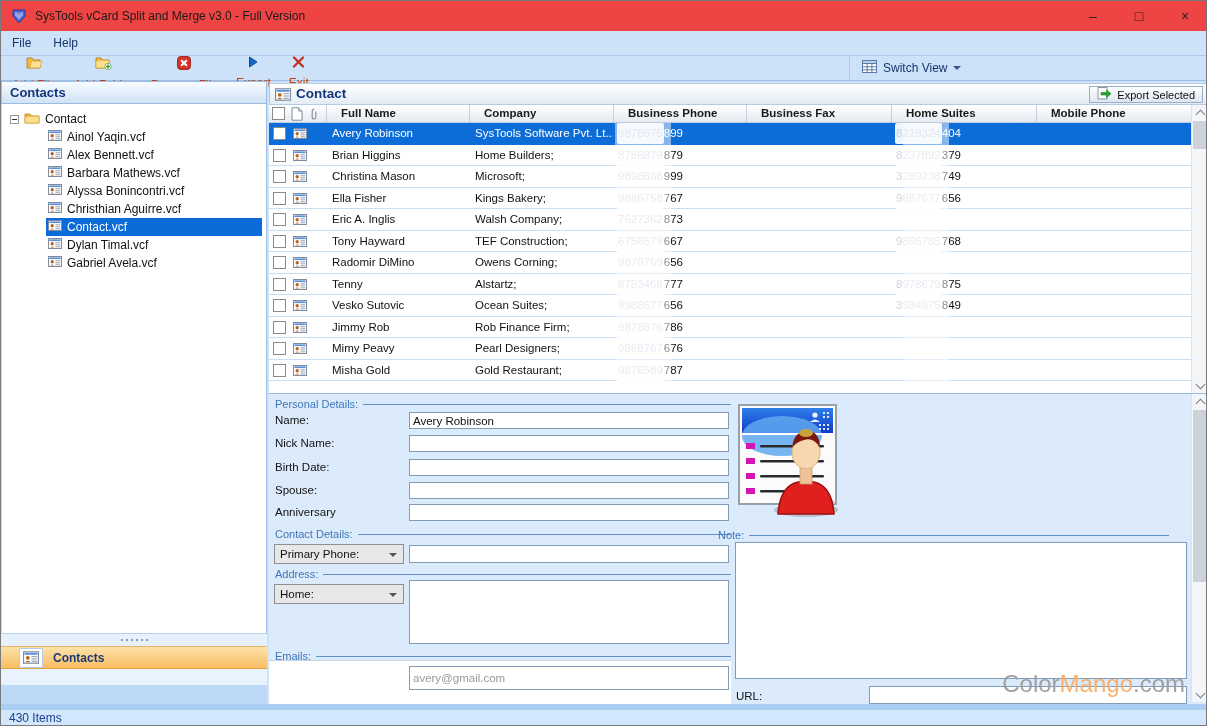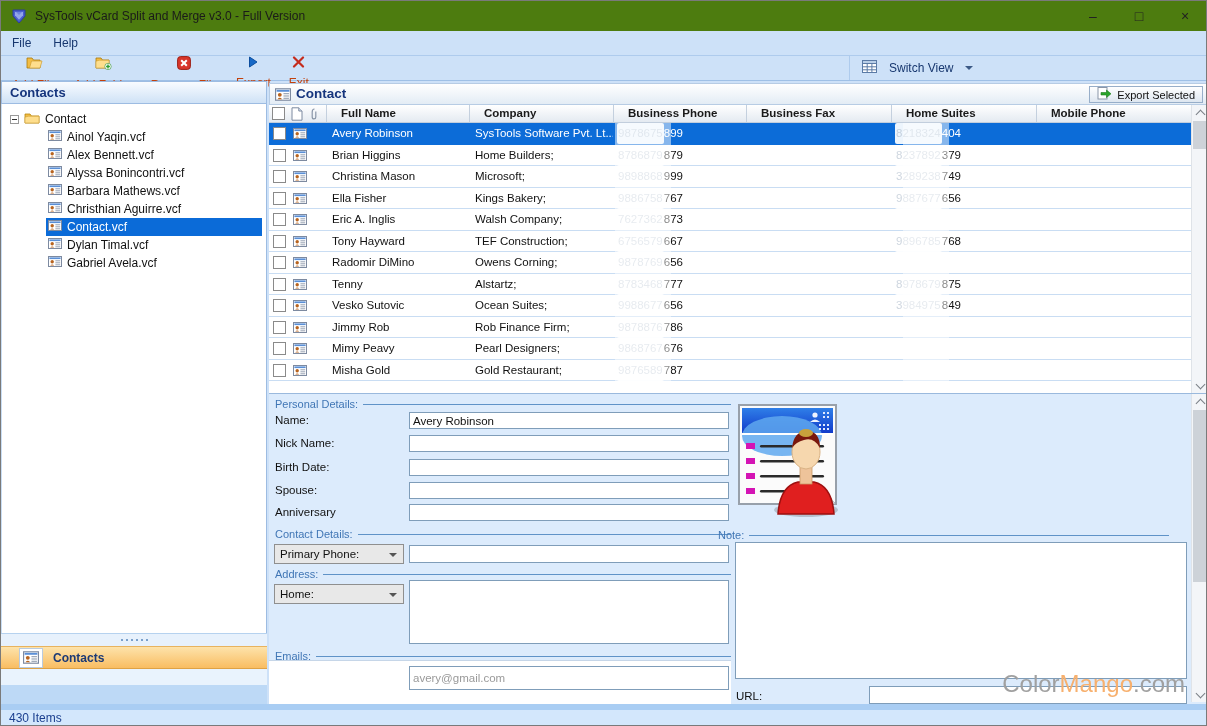--- a/index.html
+++ b/index.html
@@ -1,34 +1,34 @@
 <!DOCTYPE html>
 <html><head>
 <meta charset="utf-8">
 <style>
   * { margin:0; padding:0; box-sizing:border-box; }
   body { font-family:"Liberation Sans", sans-serif; background:#888; }
   #window { position:relative; width:1207px; height:726px; background:#cde1f8; overflow:hidden;
             border:1px solid #7a7a7a; font-size:12px; color:#111; }
 
   
-  #titlebar { position:absolute; left:0; top:0; width:1207px; height:44px; background:#4d7c0f; }
+  #titlebar { position:absolute; left:0; top:0; width:1207px; height:44px; background:#ef4444; }
   #app-icon { position:absolute; left:10px; top:7px; width:16px; height:16px; }
   #title-text { position:absolute; left:34px; top:0; line-height:30px; font-size:12px; color:#1a1a1a; }
   .win-btn { position:absolute; top:0; width:46px; height:30px; text-align:center; line-height:30px;
              font-size:14px; color:#222; cursor:default; }
   #btn-min { right:92px; } #btn-max { right:46px; } #btn-close { right:0; }
 
   
   #menubar { position:absolute; left:0; top:30px; width:1207px; height:24px; background:#cde1f8; display:flex; align-items:center; }
   .menu-item { padding:0 11px; line-height:24px; color:#17376f; }
   #toolbar { position:absolute; left:0; top:54px; width:1207px; height:26px; background:#cde1f8;
              border-top:1px solid #aecbed; border-bottom:1px solid #9fc0e6; display:flex; align-items:center; }
   .tb-btn { display:flex; align-items:center; gap:5px; padding:0 9px; height:24px; color:#c2410c;flex-direction:column; }
-  #switch-view { position:absolute; left:848px; top:0; height:24px; display:flex; align-items:center; gap:12px;
+  #switch-view { position:absolute; left:848px; top:0; height:24px; display:flex; align-items:center; gap:6px;
                  padding:0 12px; border-left:1px solid #aecbed; color:#17376f; }
   .chev-down { width:0; height:0; border-left:4px solid transparent; border-right:4px solid transparent;
                border-top:4px solid #3c5a86; }
 
   
   #lp-header { position:absolute; left:0; top:80px; width:266px; height:23px;
                background:linear-gradient(#f8fbff,#cfe2f6); border:1px solid #9dbce2; }
   #lp-header span { position:absolute; left:8px; top:0; line-height:21px; font-weight:bold; font-size:13px; color:#16357d; }
   #tree { position:absolute; left:0; top:103px; width:266px; height:529px; background:#fff;
           border-right:1px solid #9dbce2; border-left:1px solid #c9def5; padding-top:6px; }
@@ -233,33 +233,33 @@
       <div class="tree-child">
         <span><svg width="14" height="11" viewBox="0 0 14 11">
             <rect x="0.5" y="0.5" width="13" height="10" fill="#fff" stroke="#7d8aa0"></rect>
             <rect x="1.4" y="1.4" width="11.2" height="1.7" fill="#5a8fd6"></rect>
             <circle cx="4.2" cy="5.8" r="1.7" fill="#b8641f"></circle>
             <path d="M2.2 9.6 Q4.2 7.3 6.2 9.6 Z" fill="#b8641f"></path>
             <line x1="7.4" y1="4.8" x2="12.2" y2="4.8" stroke="#8a96a8" stroke-width="0.9"></line>
             <line x1="7.4" y1="6.8" x2="12.2" y2="6.8" stroke="#8a96a8" stroke-width="0.9"></line>
             <line x1="7.4" y1="8.8" x2="12.2" y2="8.8" stroke="#8a96a8" stroke-width="0.9"></line>
           </svg></span>
+    <span>Barbara Mathews.vcf</span>
+      </div>
+      <div class="tree-child">
+        <span><svg width="14" height="11" viewBox="0 0 14 11">
+            <rect x="0.5" y="0.5" width="13" height="10" fill="#fff" stroke="#7d8aa0"></rect>
+            <rect x="1.4" y="1.4" width="11.2" height="1.7" fill="#5a8fd6"></rect>
+            <circle cx="4.2" cy="5.8" r="1.7" fill="#b8641f"></circle>
+            <path d="M2.2 9.6 Q4.2 7.3 6.2 9.6 Z" fill="#b8641f"></path>
+            <line x1="7.4" y1="4.8" x2="12.2" y2="4.8" stroke="#8a96a8" stroke-width="0.9"></line>
+            <line x1="7.4" y1="6.8" x2="12.2" y2="6.8" stroke="#8a96a8" stroke-width="0.9"></line>
+            <line x1="7.4" y1="8.8" x2="12.2" y2="8.8" stroke="#8a96a8" stroke-width="0.9"></line>
+          </svg></span>
     <span>Alyssa Bonincontri.vcf</span>
-      </div>
-      <div class="tree-child">
-        <span><svg width="14" height="11" viewBox="0 0 14 11">
-            <rect x="0.5" y="0.5" width="13" height="10" fill="#fff" stroke="#7d8aa0"></rect>
-            <rect x="1.4" y="1.4" width="11.2" height="1.7" fill="#5a8fd6"></rect>
-            <circle cx="4.2" cy="5.8" r="1.7" fill="#b8641f"></circle>
-            <path d="M2.2 9.6 Q4.2 7.3 6.2 9.6 Z" fill="#b8641f"></path>
-            <line x1="7.4" y1="4.8" x2="12.2" y2="4.8" stroke="#8a96a8" stroke-width="0.9"></line>
-            <line x1="7.4" y1="6.8" x2="12.2" y2="6.8" stroke="#8a96a8" stroke-width="0.9"></line>
-            <line x1="7.4" y1="8.8" x2="12.2" y2="8.8" stroke="#8a96a8" stroke-width="0.9"></line>
-          </svg></span>
-    <span>Barbara Mathews.vcf</span>
       </div>
       <div class="tree-child">
         <span><svg width="14" height="11" viewBox="0 0 14 11">
             <rect x="0.5" y="0.5" width="13" height="10" fill="#fff" stroke="#7d8aa0"></rect>
             <rect x="1.4" y="1.4" width="11.2" height="1.7" fill="#5a8fd6"></rect>
             <circle cx="4.2" cy="5.8" r="1.7" fill="#b8641f"></circle>
             <path d="M2.2 9.6 Q4.2 7.3 6.2 9.6 Z" fill="#b8641f"></path>
             <line x1="7.4" y1="4.8" x2="12.2" y2="4.8" stroke="#8a96a8" stroke-width="0.9"></line>
             <line x1="7.4" y1="6.8" x2="12.2" y2="6.8" stroke="#8a96a8" stroke-width="0.9"></line>
             <line x1="7.4" y1="8.8" x2="12.2" y2="8.8" stroke="#8a96a8" stroke-width="0.9"></line>

